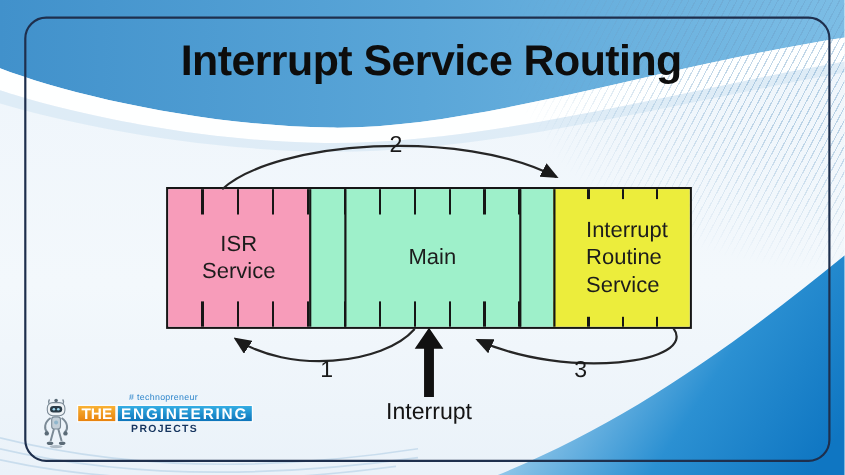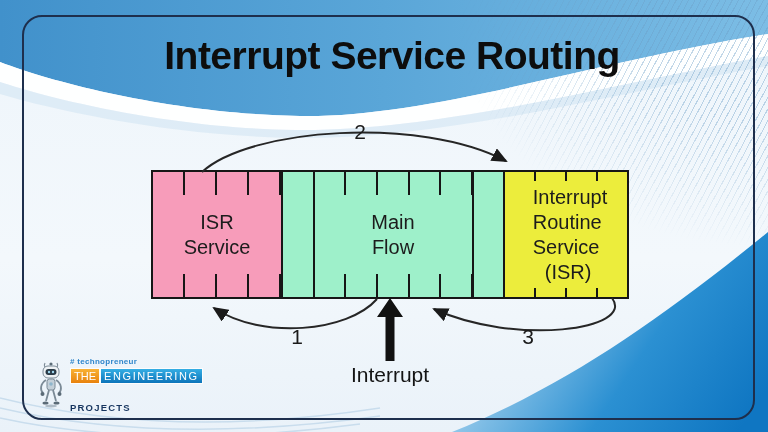--- a/index.html
+++ b/index.html
@@ -45,26 +45,26 @@
   .seg-yellow .seg-label{text-align:left;padding-left:8px;}
   .seg-yellow .seg-label .ln-indent{padding-left:12px;}
   
   .arrow-label{position:absolute;transform:translateX(-50%);font-size:21px;color:#1a1a1a;}
   .interrupt-label{position:absolute;left:390px;top:363px;transform:translateX(-50%);
     font-size:21px;color:#141414;}
   
   .logo{position:absolute;left:36px;top:357px;width:146px;height:56px;display:flex;}
   .logo-robot{width:30px;height:52px;margin-top:2px;}
   .logo-text{margin-left:4px;width:110px;display:flex;flex-direction:column;}
-  .logo-tagline{font-size:8px;font-weight:bold;color:#2f86cb;letter-spacing:.3px;}
+  .logo-tagline{font-size:8px;font-weight:normal;color:#2f86cb;text-align:right;letter-spacing:.3px;}
   .logo-badges{display:flex;margin-top:2px;}
-  .badge{color:#fff;font-weight:normal;font-size:11px;padding:2.5px 3px;border:1px solid #fdfdfd;line-height:9px;}
+  .badge{color:#fff;font-weight:bold;font-size:14px;padding:2.5px 3px;border:1px solid #fdfdfd;line-height:9px;}
   .badge-the{background:linear-gradient(180deg,#f9b234,#e8820d);}
   .badge-eng{background:linear-gradient(180deg,#35aee4,#0c74ba);letter-spacing:1.6px;flex:1;text-align:center;}
-  .logo-projects{font-size:9.5px;font-weight:bold;color:#16355f;letter-spacing:1.2px;margin-top:18px;}
+  .logo-projects{font-size:9.5px;font-weight:bold;color:#16355f;text-align:right;letter-spacing:1.2px;margin-top:1px;}
 </style>
 </head>
 <body>
 
 <div class="stage">
 
   <svg class="bg" viewBox="0 0 768 432" aria-hidden="true">
     <defs>
       <linearGradient id="skyGrad" x1="0" y1="0" x2="768" y2="0" gradientUnits="userSpaceOnUse">
         <stop offset="0" stop-color="#4191cb"></stop>
@@ -107,31 +107,29 @@
         <span class="ln">Service</span>
       </div>
     </div>
     <div class="segment seg-green" style="background: rgb(158, 240, 202);">
       <div class="ticks top"></div>
       <div class="ticks bottom"></div>
       <div class="fullline" style="left:30px"></div>
       <div class="fullline" style="left:189px"></div>
       <div class="seg-label">
         <span class="ln">Main</span>
-        <span class="ln">Flow</span>
       </div>
     </div>
     <div class="segment seg-yellow" style="background: rgb(236, 237, 60);">
       <div class="ticks top"></div>
       <div class="ticks bottom"></div>
       <div class="seg-label">
         <span class="ln">Interrupt</span>
         <span class="ln">Routine</span>
         <span class="ln">Service</span>
-        <span class="ln ln-indent">(ISR)</span>
       </div>
     </div>
   </div>
 
   <svg class="arrows" viewBox="0 0 768 432" aria-hidden="true">
     <defs>
       <marker id="ah" orient="auto" markerUnits="strokeWidth" markerWidth="8" markerHeight="7" refX="7" refY="3.5">
         <path d="M0,0 L8,3.5 L0,7 Z" fill="#1a1a1a"></path>
       </marker>
     </defs>

